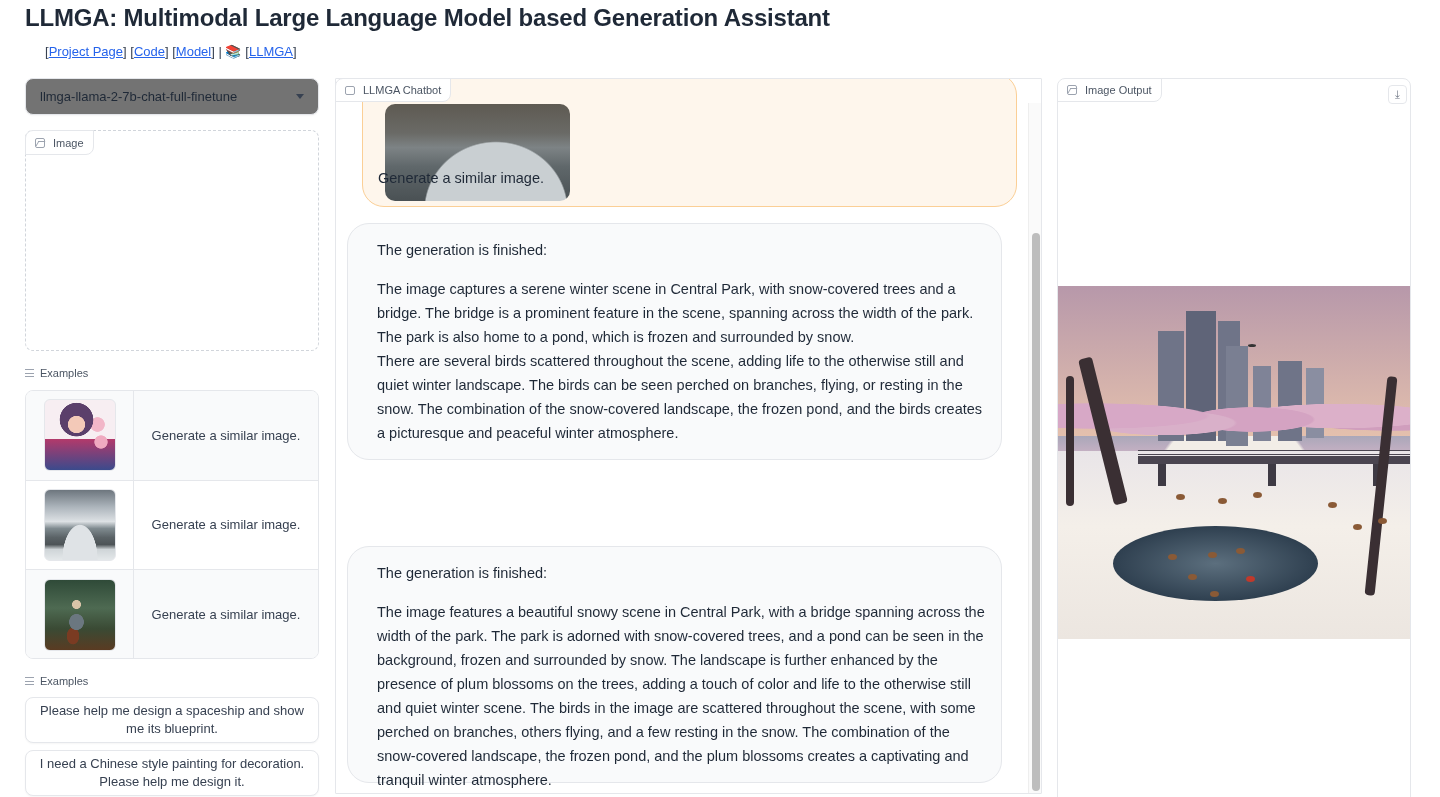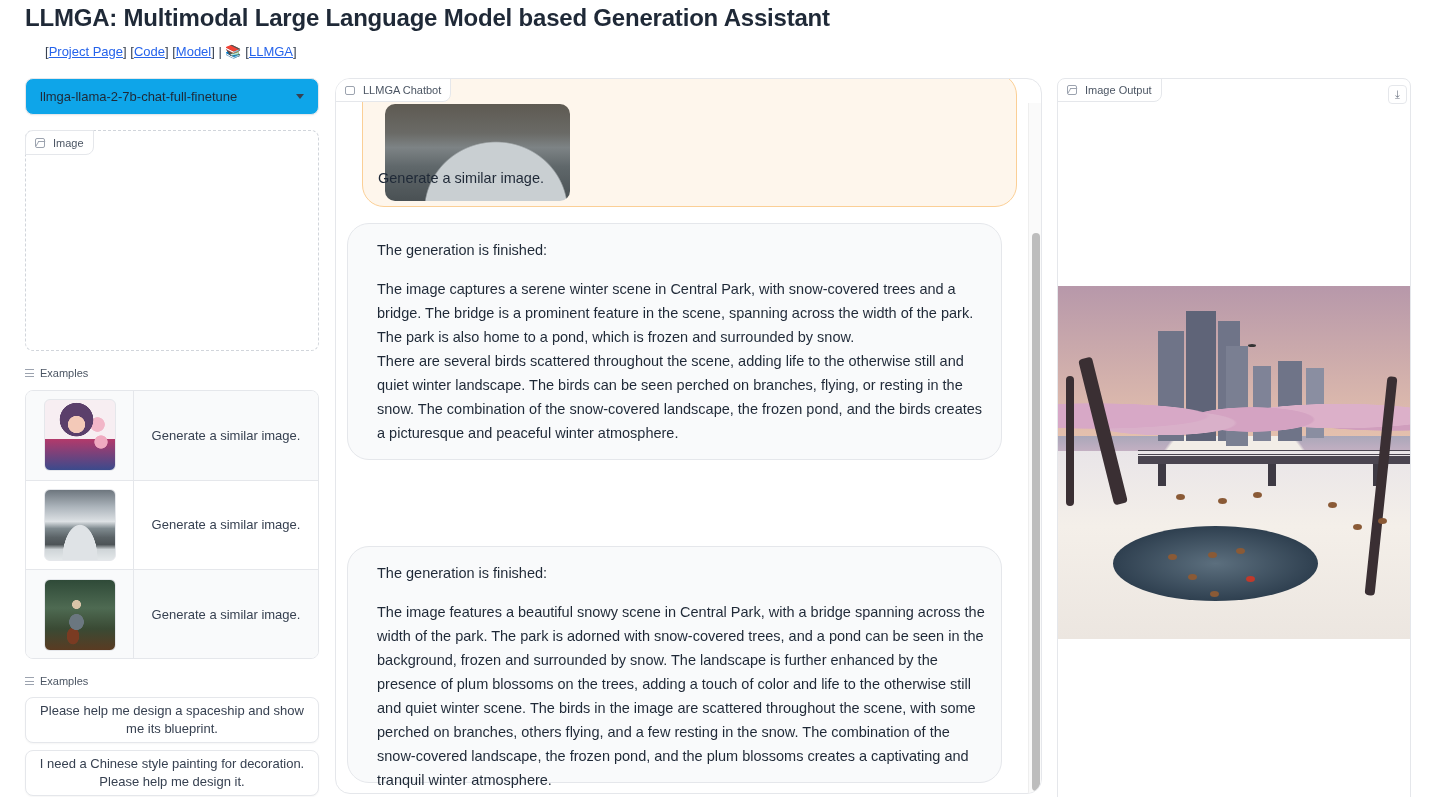--- a/index.html
+++ b/index.html
@@ -4,21 +4,21 @@
 <style>
   * { box-sizing: border-box; margin: 0; padding: 0; }
   html, body { width: 1440px; height: 797px; overflow: hidden; background: #ffffff; }
   body { font-family: "Liberation Sans", "DejaVu Sans", sans-serif; color: #1f2937; position: relative; }
 
   .title { position: absolute; left: 25px; top: 4px; font-size: 24px; font-weight: 700; color: #1f2937; letter-spacing: -0.2px; }
   .links { position: absolute; left: 25px; top: 44px; font-size: 13px; color: #374151; margin-left: 20px; }
   .links a { color: #2563eb; text-decoration: underline; cursor: pointer; }
 
   
-  .dropdown { position: absolute; left: 25px; top: 78px; width: 294px; height: 37px; border: 1px solid #e5e7eb; border-radius: 8px; background: #0ea5e9; box-shadow: 0 1px 2px rgba(0,0,0,0.04); display: flex; align-items: center; padding: 0 14px; font-size: 13px; color: #1f2937; cursor: pointer; }
+  .dropdown { position: absolute; left: 25px; top: 78px; width: 294px; height: 37px; border: 1px solid #e5e7eb; border-radius: 8px; background: #737373; box-shadow: 0 1px 2px rgba(0,0,0,0.04); display: flex; align-items: center; padding: 0 14px; font-size: 13px; color: #1f2937; cursor: pointer; }
   .dropdown .caret { margin-left: auto; width: 0; height: 0; border-left: 4px solid transparent; border-right: 4px solid transparent; border-top: 5px solid #374151; }
 
   .upload { position: absolute; left: 25px; top: 130px; width: 294px; height: 221px; border: 1px dashed #d1d5db; border-radius: 8px; background: #fff; cursor: pointer; }
   .tab-label { position: absolute; left: -1px; top: -1px; height: 25px; padding: 0 9px; display: flex; align-items: center; gap: 8px; font-size: 11px; color: #4b5563; background: #fff; border: 1px solid #e5e7eb; border-radius: 8px 0 8px 0; }
   .tab-label .ico { width: 10px; height: 10px; border: 1px solid #9ca3af; border-radius: 2px; position: relative; }
   .tab-label .ico::after { content: ""; position: absolute; left: 1px; bottom: 1px; width: 6px; height: 4px; border-left: 1px solid #9ca3af; border-top: 1px solid #9ca3af; transform: skewX(-30deg); }
   .upload-text { position: absolute; left: 0; right: 0; top: 78px; text-align: center; color: #6b7280; font-size: 14px; line-height: 22px; font-family: "DejaVu Sans", sans-serif; }
   .upload-text .or { font-size: 12px; color: #9ca3af; }
 
   .ex-label { position: absolute; left: 25px; font-size: 11px; color: #4b5563; display: flex; align-items: center; gap: 6px; }
@@ -33,21 +33,21 @@
   .ex-row .thumb { width: 72px; height: 72px; border-radius: 6px; border: 1px solid #e5e7eb; }
   .ex-row .txt { flex: 1; display: flex; align-items: center; justify-content: center; font-size: 13px; color: #374151; }
 
   .thumb-girl { background: radial-gradient(circle at 45% 35%, #f3c9b8 0 14%, transparent 15%), radial-gradient(circle at 45% 28%, #5b3f6b 0 26%, transparent 27%), radial-gradient(circle at 75% 35%, #f2b6c8 0 10%, transparent 11%), radial-gradient(circle at 80% 60%, #f0aac0 0 9%, transparent 10%), linear-gradient(180deg, #f7eef2 0%, #f7eef2 55%, #b23a6b 56%, #3b4a8c 100%); }
   .thumb-winter { background: radial-gradient(ellipse at 50% 100%, #dfe3e6 0 35%, transparent 36%), linear-gradient(180deg, #6d767e 0%, #aeb6bd 25%, #dde1e4 45%, #7f8a8f 55%, #5a6266 68%, #4d5457 78%, #cfd5d8 85%, #e4e8ea 100%); }
   .thumb-boy { background: radial-gradient(circle at 45% 35%, #d9c4a8 0 7%, transparent 8%), radial-gradient(ellipse at 45% 60%, #6b7780 0 13%, transparent 14%), radial-gradient(ellipse at 40% 80%, #7a3b22 0 10%, transparent 11%), linear-gradient(180deg, #2f4a38 0%, #4e6a52 40%, #3a4a34 70%, #5a3b22 100%); }
 
   .ex-btn { position: absolute; left: 25px; width: 294px; border: 1px solid #e5e7eb; border-radius: 8px; background: #fff; text-align: center; font-size: 13px; line-height: 18px; color: #374151; padding: 4px 8px; box-shadow: 0 1px 2px rgba(0,0,0,0.04); cursor: pointer; }
 
   
-  .chat { position: absolute; left: 335px; top: 78px; width: 707px; height: 716px; border: 1px solid #e5e7eb; border-radius: 15px; background: #fff; overflow: hidden; }
+  .chat { position: absolute; left: 335px; top: 78px; width: 707px; height: 716px; border: 1px solid #e5e7eb; border-radius: 1px; background: #fff; overflow: hidden; }
   .chat .tab-label { z-index: 3; height: 24px; }
   .chat-ico { width: 10px; height: 9px; border: 1px solid #9ca3af; border-radius: 2px; }
   .chat-scroll { position: absolute; left: 0; top: 24px; right: 0; bottom: 0; }
   .msg { position: absolute; font-size: 14.5px; line-height: 24px; color: #1f2937; }
   .msg.user { background: #fef6ec; border: 1px solid #fbcf96; border-radius: 22px; }
   .msg.bot { background: #f9fafb; border: 1px solid #e5e7eb; border-radius: 22px; }
   .msg .body { padding: 0 15px; }
   .msg .body p { margin: 0; }
   .msg .gap { height: 15px; }
   .chat-img { position: absolute; left: 22px; top: -40px; width: 185px; height: 97px; border-radius: 10px; background: radial-gradient(ellipse at 60% 110%, #c9cfd2 0 45%, transparent 46%), linear-gradient(180deg, #5e5a52 0%, #6a6a66 30%, #7d8385 45%, #5f676a 65%, #4a5154 100%); }

